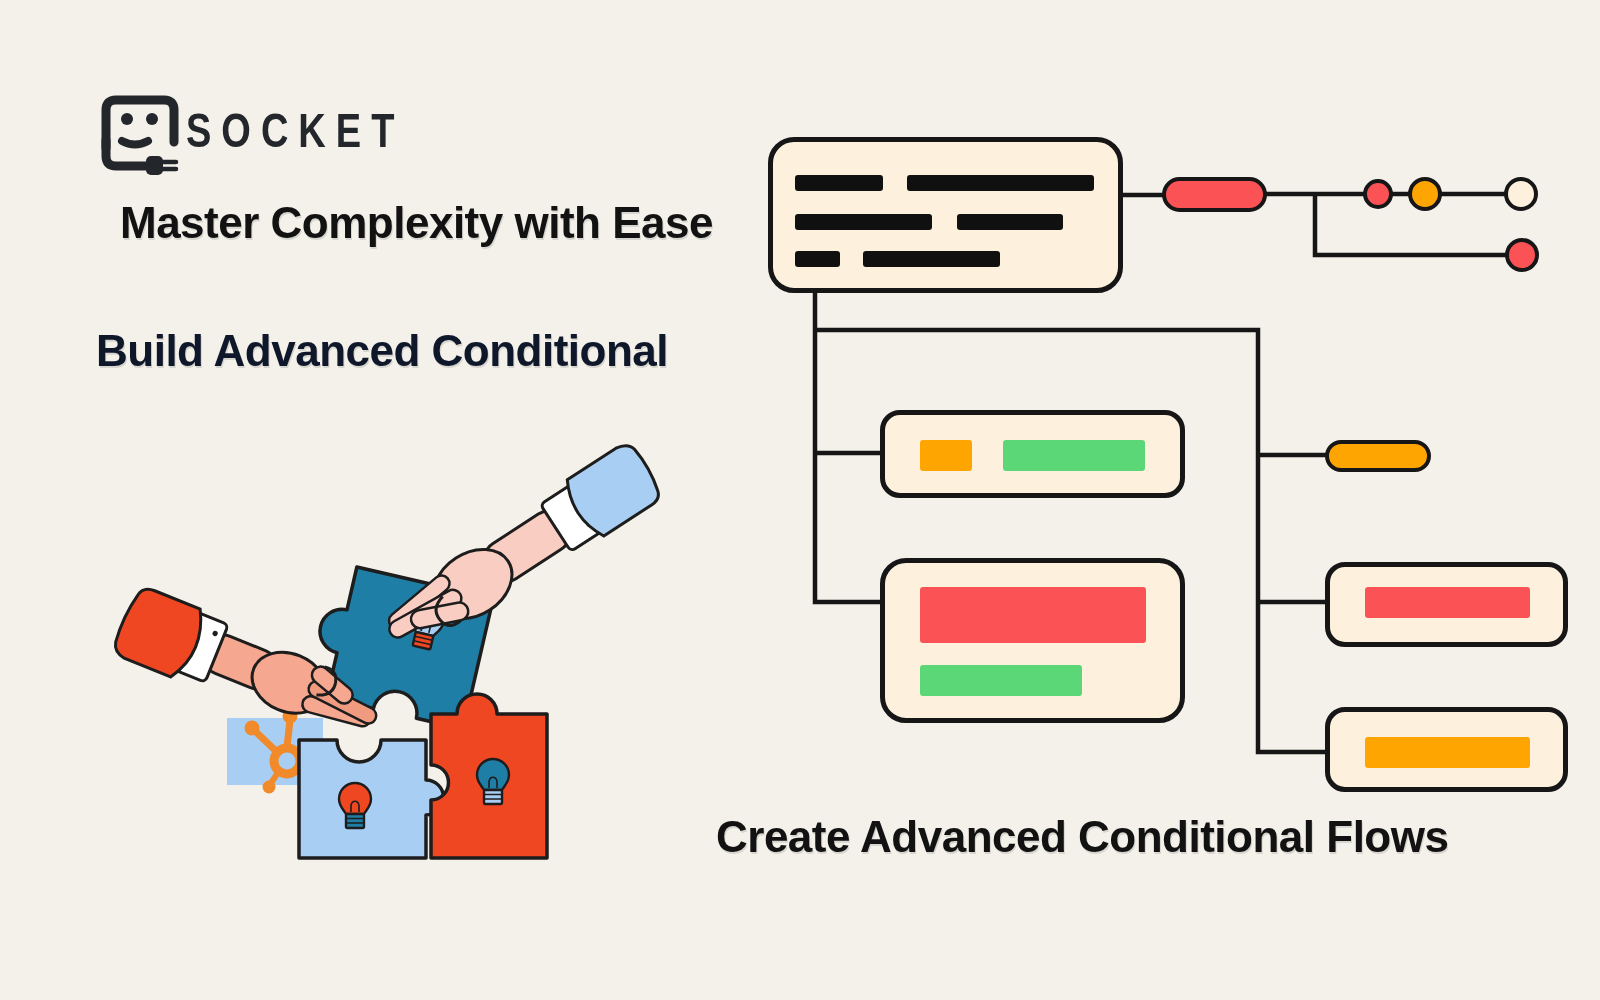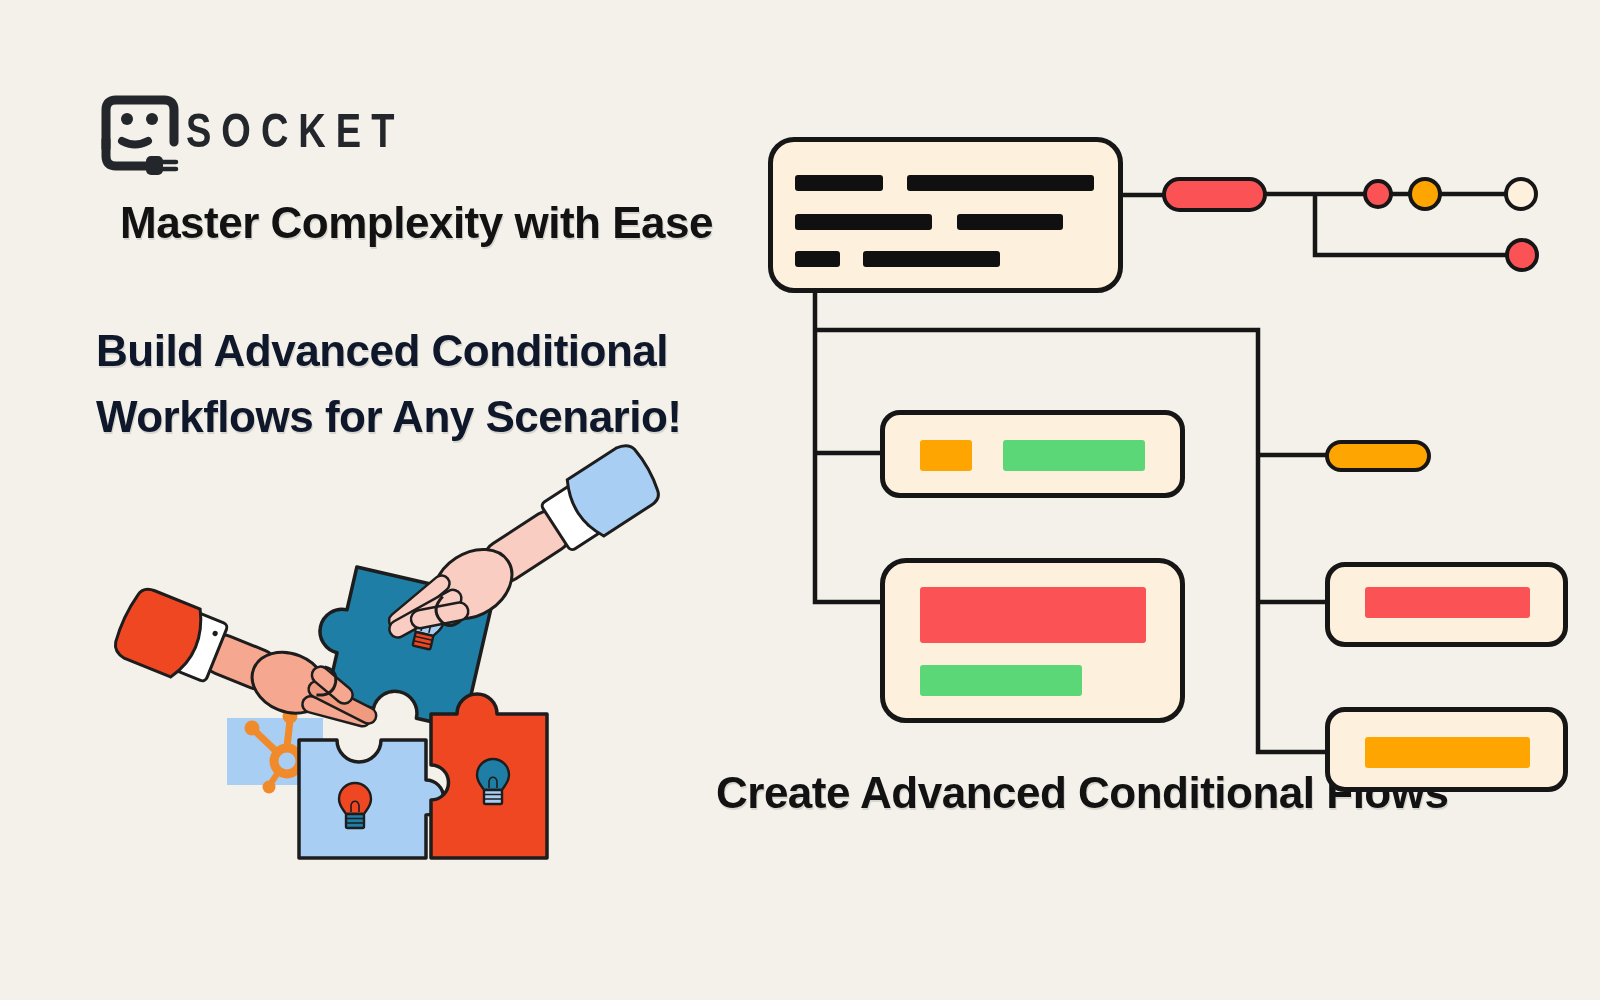--- a/index.html
+++ b/index.html
@@ -15,21 +15,21 @@
   
   .logo-icon{position:absolute;left:96px;top:92px;width:100px;height:90px;}
   .wordmark{position:absolute;left:186px;top:103px;font-size:38px;font-weight:700;
     color:var(--c-logo);letter-spacing:10px;transform:scaleY(1.28);transform-origin:top left;}
 
   
   .h1{position:absolute;left:96px;top:198px;font-size:44px;font-weight:700;color:#121212;
     letter-spacing:-0.5px;text-shadow:1px 2px 0 rgba(40,40,40,.14);white-space:nowrap;margin-left:24px;}
   .h2{position:absolute;left:96px;top:318px;font-size:44px;font-weight:700;color:#0f172a;
     line-height:66px;letter-spacing:-0.5px;text-shadow:1px 2px 0 rgba(40,40,40,.14);white-space:nowrap;}
-  .caption{position:absolute;left:716px;top:768px;font-size:44px;font-weight:700;color:#121212;
+  .caption{position:absolute;left:716px;top:812px;font-size:44px;font-weight:700;color:#121212;
     letter-spacing:-0.5px;text-shadow:1px 2px 0 rgba(40,40,40,.14);white-space:nowrap;}
 
   
   .lines{position:absolute;left:0;top:0;width:1600px;height:1000px;pointer-events:none;}
   .lines path{stroke:var(--c-ink);stroke-width:4.5;fill:none;}
   .node{position:absolute;background:var(--c-panel);border:5px solid var(--c-ink);
     border-radius:26px;box-sizing:border-box;}
   .bar{position:absolute;border-radius:3px;}
   .bar.ink{background:#101010;}
   .bar.red{background:var(--c-red);}
@@ -62,21 +62,20 @@
     <circle cx="56" cy="27" r="6" fill="var(--c-logo)"></circle>
     <path d="M26,49 Q39,56 52,49" fill="none" stroke="var(--c-logo)" stroke-width="8" stroke-linecap="round"></path>
     <rect x="50" y="64" width="17" height="19" rx="5" fill="var(--c-logo)"></rect>
     <path d="M66,70 H80 M66,77 H80" stroke="var(--c-logo)" stroke-width="4.5" stroke-linecap="round"></path>
   </svg>
   <div class="wordmark">SOCKET</div>
 
   <div class="h1">Master Complexity with Ease</div>
   <div class="h2">
     <div>Build Advanced Conditional</div>
-    <div>Workflows for Any Scenario!</div>
   </div>
   <div class="caption">Create Advanced Conditional Flows</div>
 
   <svg class="lines">
     <path d="M1120,195 H1164"></path>
     <path d="M1265,194 H1507"></path>
     <path d="M1315,194 V255 H1507"></path>
     <path d="M815,291 V602 H882"></path>
     <path d="M815,453 H882"></path>
     <path d="M815,330 H1258 V752 H1327"></path>

